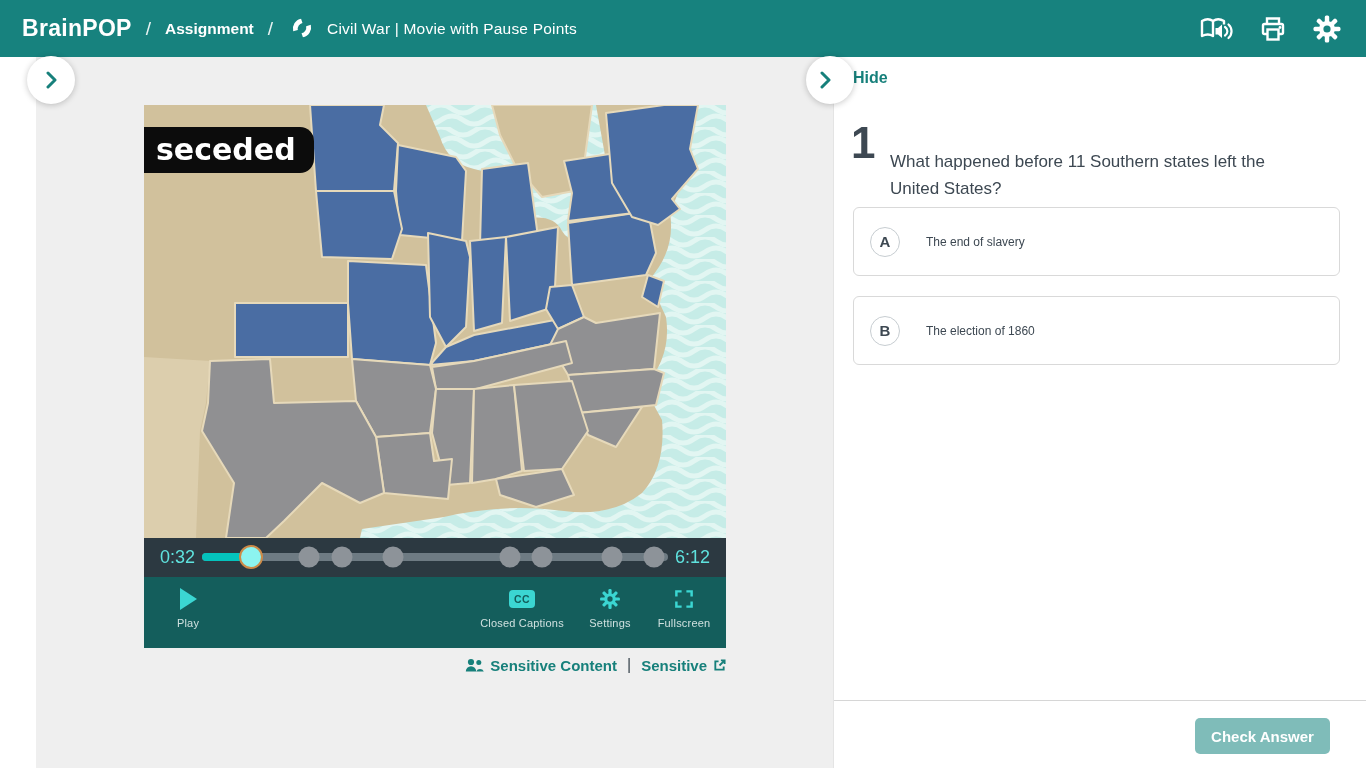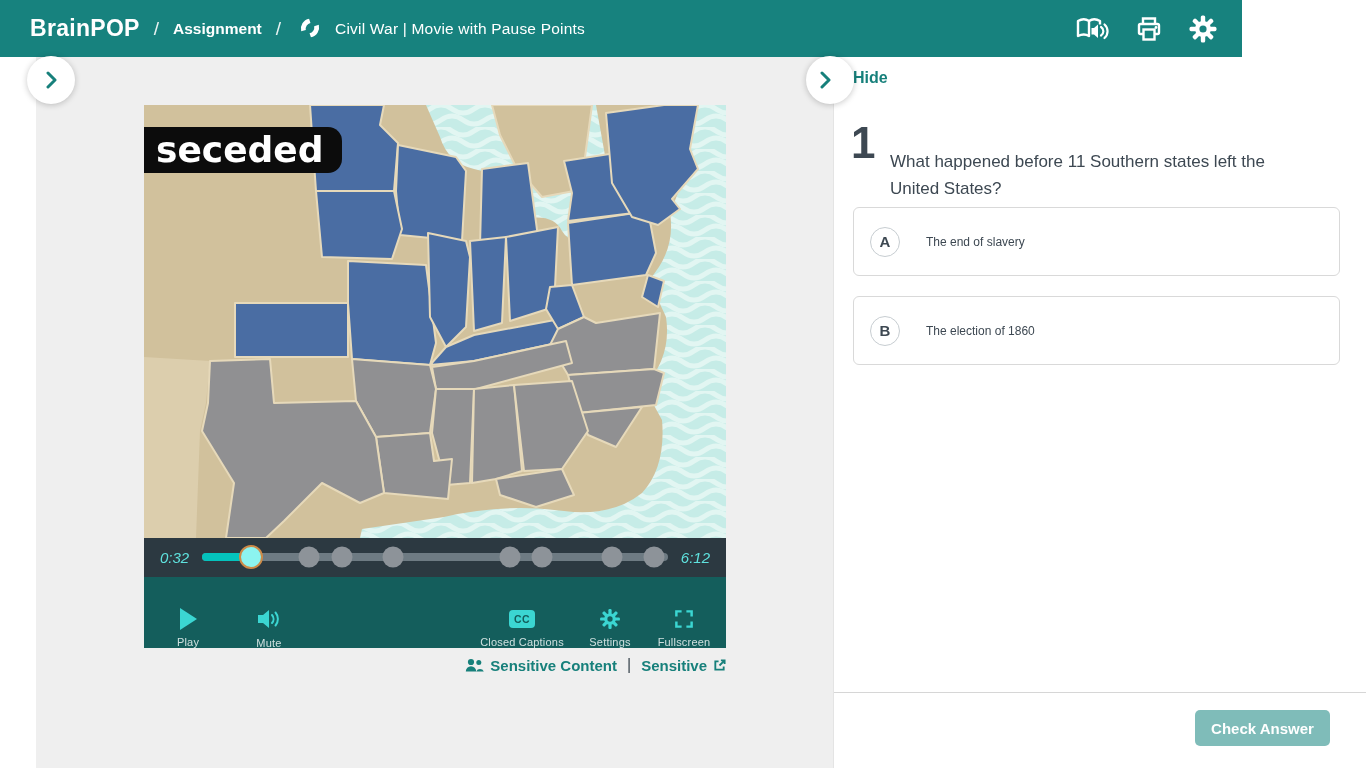--- a/index.html
+++ b/index.html
@@ -1,22 +1,22 @@
 <!DOCTYPE html>
 <html style="--header-teal: #17827e; --control-teal: #145e5c; --progress-bg: #2c3941; --accent-cyan: #3bd6d2; --link-teal: #17807b; --text-dark: #3d4852; --check-button: #7fbcb9; --union-blue: #4a6da3; --confederate-gray: #909092; --territory-tan: #d1c19c; --water-mint: #c6ece7;"><head>
 <meta charset="utf-8">
 <style>
   * { margin:0; padding:0; box-sizing:border-box; }
   body { font-family:"Liberation Sans", sans-serif; background:#fff; }
   .page { position:relative; width:1366px; height:768px; overflow:hidden; background:#fff; }
 
   
-  .header { position:absolute; left:0; top:0; width:1242px; height:57px;
+  .header { position:absolute; left:0; top:0; width:1366px; height:57px;
             background:var(--header-teal,#17827e); display:flex; align-items:center;
-            padding:0 24px 0 30px; color:#fff; }
+            padding:0 24px 0 22px; color:#fff; }
   .logo { font-size:23px; font-weight:bold; letter-spacing:.3px; }
   .crumb-sep { font-size:19px; font-weight:300; margin:0 14px; opacity:.9; }
   .crumb { font-size:15.5px; font-weight:bold; }
   .movie-type-icon { margin:0 12px 0 2px; display:flex; }
   .page-title { font-size:15.5px; font-weight:400; letter-spacing:.2px; }
   .header-spacer { flex:1; }
   .header-actions { display:flex; align-items:center; gap:24px; }
   .hicon { display:flex; align-items:center; justify-content:center; cursor:pointer; }
 
   
@@ -28,38 +28,38 @@
   .collapse-left  { left:27px;  top:56px; }
   .collapse-right { left:806px; top:56px; }
 
   
   .video { position:absolute; left:108px; top:48px; width:582px; height:543px; }
   .screen { position:relative; width:582px; height:433px; overflow:hidden; background:#d1c19c; }
   .screen svg { display:block; }
   .caption-label { position:absolute; left:0; top:22px; height:46px; min-width:142px;
                    background:#0c0c0c; color:#fff; border-radius:0 14px 14px 0;
                    font-family:"DejaVu Sans","Liberation Sans",sans-serif;
-                   font-size:36px; font-weight:bold; line-height:46px; padding:0 18px 0 12px; }
+                   font-size:30px; font-weight:bold; line-height:46px; padding:0 18px 0 12px; }
 
   .progress-strip { position:relative; width:582px; height:39px; background:var(--progress-bg,#2c3941); }
-  .time { position:absolute; top:0; height:41px; line-height:39px; color:#5fe2de; font-size:15px;font-style:italic; }
+  .time { position:absolute; top:0; height:41px; line-height:39px; color:#5fe2de; font-size:18px; }
   .time-current { left:16px; }
   .time-total { right:16px; }
   .track { position:absolute; left:58px; right:58px; top:15px; height:8px;
            background:#6e7b83; border-radius:4px; cursor:pointer; }
   .track-fill { position:absolute; left:0; top:0; height:8px; background:#04c3bd;
                 border-radius:4px 0 0 4px; }
   .pause-dot { position:absolute; top:50%; width:21px; height:21px; border-radius:50%;
                background:#8d9399; transform:translate(-50%,-50%); }
   .handle { position:absolute; top:50%; width:24px; height:24px; border-radius:50%;
             background:#8cf4f0; border:2px solid #cd8a47; transform:translate(-50%,-50%); z-index:2; }
 
   .controls { position:relative; width:582px; height:71px; background:var(--control-teal,#145e5c); }
   .ctrl { position:absolute; top:0; height:71px; display:flex; flex-direction:column;
-          align-items:center; justify-content:flex-start; padding-top:30px; cursor:pointer; }
+          align-items:center; justify-content:flex-start; padding-top:10px; cursor:pointer; }
   .ctrl .ic { height:24px; display:flex; align-items:center; justify-content:center; }
   .ctrl .lbl { margin-top:6px; font-size:11px; color:#cfe0df; letter-spacing:.2px; white-space:nowrap; }
   .cc-badge { width:26px; height:18px; background:var(--accent-cyan,#3bd6d2); border-radius:4px;
               color:#135e5c; font-size:10.5px; font-weight:bold; display:flex;
               align-items:center; justify-content:center; letter-spacing:.5px; }
 
   .video-links { position:absolute; top:599px; right:107px; display:flex; align-items:flex-end;
                  gap:10px; font-size:15px; font-weight:bold; }
   .link-teal { color:var(--link-teal,#17807b); display:flex; align-items:center; gap:6px; cursor:pointer; }
   .link-div { color:#3e4a52; font-weight:400; font-size:16px; }
@@ -75,21 +75,21 @@
             line-height:27px; color:var(--text-dark,#3d4852); }
   .option-card { position:absolute; left:19px; width:487px; height:69px; background:#fff;
                  border:1px solid #d9d9d9; border-radius:6px; cursor:pointer; display:flex;
                  align-items:center; padding-left:16px; }
   .option-a { top:150px; } .option-b { top:239px; }
   .letter-badge { width:30px; height:30px; border-radius:50%; border:1.5px solid #c7cdd1;
                   color:var(--text-dark,#3d4852); font-weight:bold; font-size:15px;
                   display:flex; align-items:center; justify-content:center; flex:none; }
   .option-text { margin-left:26px; font-size:12px; color:var(--text-dark,#3d4852); }
 
-  .quiz-footer { position:absolute; left:0; bottom:8px; width:533px; height:68px;
+  .quiz-footer { position:absolute; left:0; bottom:0; width:533px; height:68px;
                  border-top:1px solid #d6d6d6; background:#fff; }
   .check-btn { position:absolute; right:37px; top:17px; width:135px; height:36px;
                background:var(--check-button,#7fbcb9); color:#fff; border:none;
                border-radius:5px; font-size:15px; font-weight:bold;
                font-family:"Liberation Sans",sans-serif; cursor:default; }
 </style>
 </head>
 <body>
 
 <div class="page">
@@ -216,29 +216,20 @@
 
       <div class="controls">
         <div class="ctrl" style="left:4px; width:80px;">
           <span class="ic">
             <svg width="18" height="22" viewBox="0 0 18 22">
                 <polygon points="1,0 18,11 1,22" fill="var(--accent-cyan,#3bd6d2)"></polygon>
               </svg>
           </span>
           <span class="lbl">Play</span>
         </div>
-        <div class="ctrl" style="left:85px; width:80px;">
-          <span class="ic">
-            <svg width="26" height="24" viewBox="0 0 26 24">
-              <polygon points="2,8 7,8 13,3 13,21 7,16 2,16" fill="var(--accent-cyan,#3bd6d2)"></polygon>
-              <path d="M16 8 a6 6 0 0 1 0 8 M19.5 5.5 a10 10 0 0 1 0 13" fill="none" stroke="var(--accent-cyan,#3bd6d2)" stroke-width="2" stroke-linecap="round"></path>
-            </svg>
-          </span>
-          <span class="lbl">Mute</span>
-        </div>
         <div class="ctrl" style="left:328px; width:100px;">
           <span class="ic">
             <span class="cc-badge">CC</span>
           </span>
           <span class="lbl">Closed Captions</span>
         </div>
         <div class="ctrl" style="left:500px; width:80px;">
           <span class="ic">
             <svg width="20" height="20" viewBox="0 0 21 21">
               <path d="M2.5 8 V2.5 H8 M13 2.5 H18.5 V8 M18.5 13 V18.5 H13 M8 18.5 H2.5 V13" fill="none" stroke="var(--accent-cyan,#3bd6d2)" stroke-width="2.6"></path>

